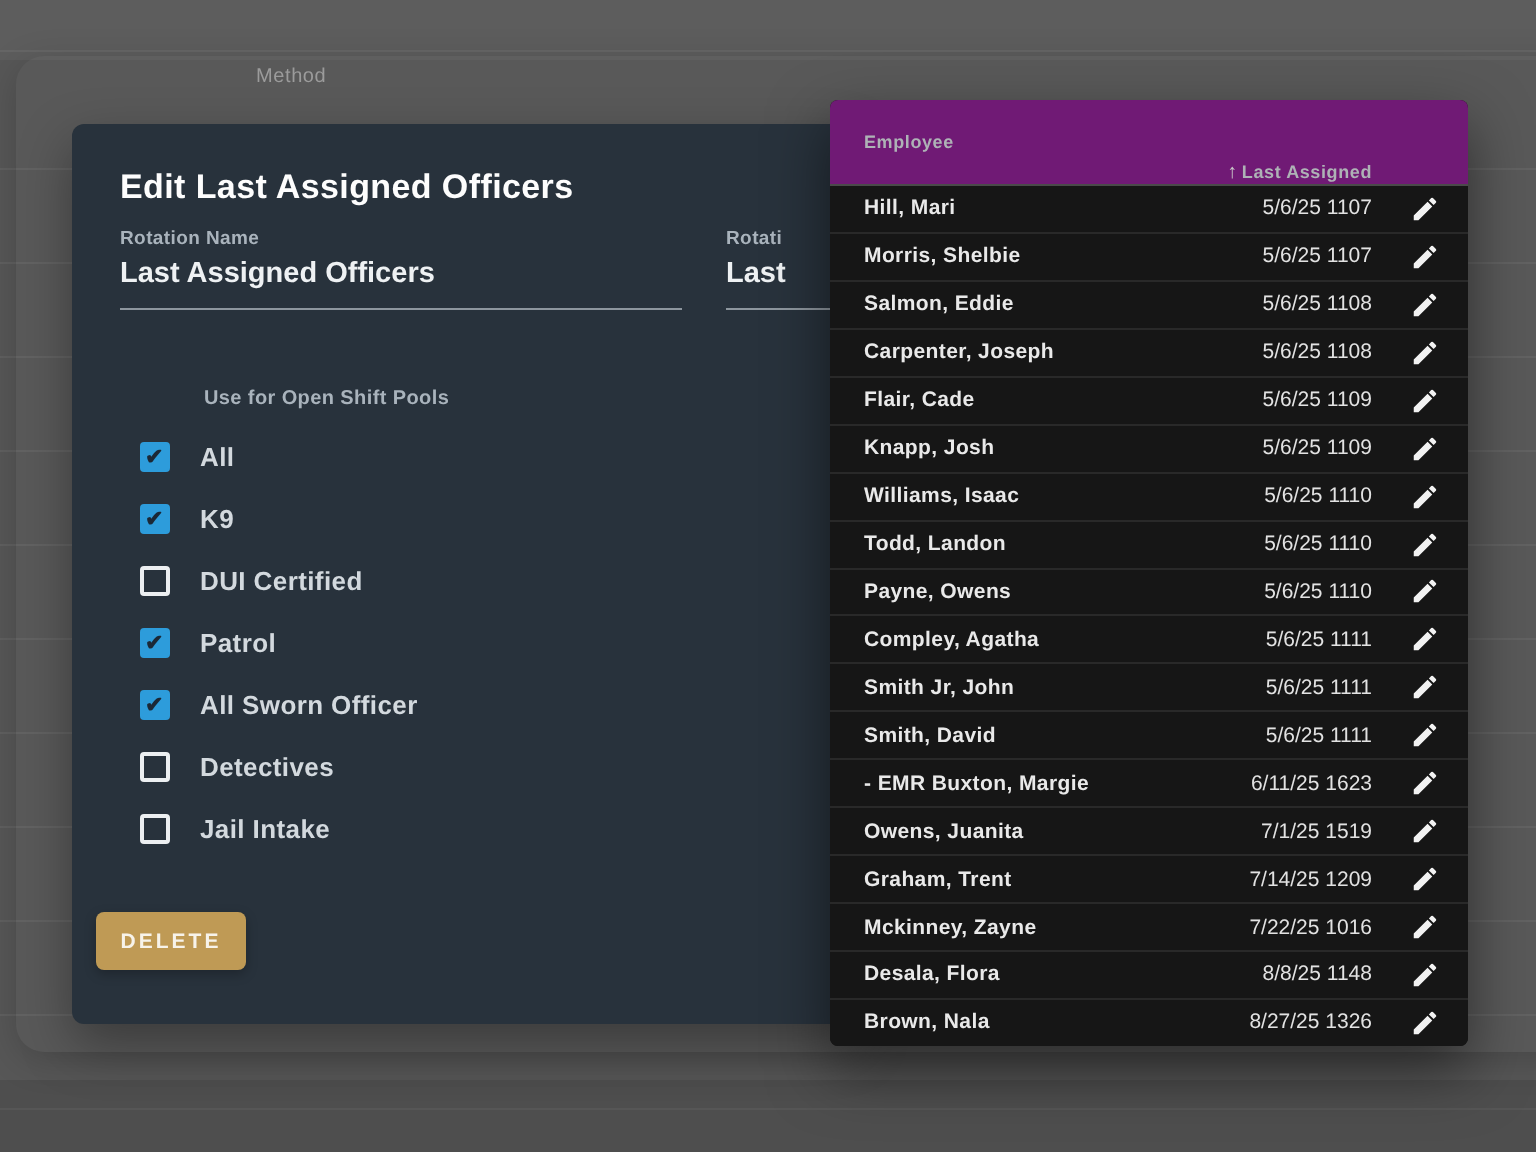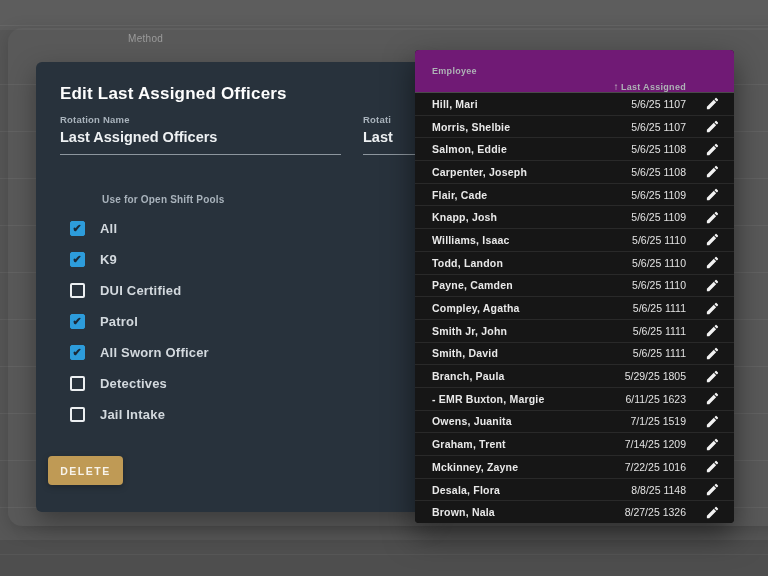--- a/index.html
+++ b/index.html
@@ -205,21 +205,21 @@
           <span class="td-name">Todd, Landon</span>
           <span class="td-date">5/6/25 1110</span>
           <span class="td-icon">
             <svg class="pencil" viewBox="0 0 24 24">
               <path fill="#f2f2f2" d="M3 17.25V21h3.75L17.81 9.94l-3.75-3.75L3 17.25zM20.71 7.04c.39-.39.39-1.02 0-1.41l-2.34-2.34a.9959.9959 0 0 0-1.41 0l-1.83 1.83 3.75 3.75 1.83-1.83z"></path>
             </svg>
           </span>
         </div>
 
         <div class="trow">
-          <span class="td-name">Payne, Camden</span>
+          <span class="td-name">Payne, Owens</span>
           <span class="td-date">5/6/25 1110</span>
           <span class="td-icon">
             <svg class="pencil" viewBox="0 0 24 24">
               <path fill="#f2f2f2" d="M3 17.25V21h3.75L17.81 9.94l-3.75-3.75L3 17.25zM20.71 7.04c.39-.39.39-1.02 0-1.41l-2.34-2.34a.9959.9959 0 0 0-1.41 0l-1.83 1.83 3.75 3.75 1.83-1.83z"></path>
             </svg>
           </span>
         </div>
 
         <div class="trow">
           <span class="td-name">Compley, Agatha</span>
@@ -244,29 +244,20 @@
         <div class="trow">
           <span class="td-name">Smith, David</span>
           <span class="td-date">5/6/25 1111</span>
           <span class="td-icon">
             <svg class="pencil" viewBox="0 0 24 24">
               <path fill="#f2f2f2" d="M3 17.25V21h3.75L17.81 9.94l-3.75-3.75L3 17.25zM20.71 7.04c.39-.39.39-1.02 0-1.41l-2.34-2.34a.9959.9959 0 0 0-1.41 0l-1.83 1.83 3.75 3.75 1.83-1.83z"></path>
             </svg>
           </span>
         </div>
 
-        <div class="trow">
-          <span class="td-name">Branch, Paula</span>
-          <span class="td-date">5/29/25 1805</span>
-          <span class="td-icon">
-            <svg class="pencil" viewBox="0 0 24 24">
-              <path fill="#f2f2f2" d="M3 17.25V21h3.75L17.81 9.94l-3.75-3.75L3 17.25zM20.71 7.04c.39-.39.39-1.02 0-1.41l-2.34-2.34a.9959.9959 0 0 0-1.41 0l-1.83 1.83 3.75 3.75 1.83-1.83z"></path>
-            </svg>
-          </span>
-        </div>
 
         <div class="trow">
           <span class="td-name">- EMR Buxton, Margie</span>
           <span class="td-date">6/11/25 1623</span>
           <span class="td-icon">
             <svg class="pencil" viewBox="0 0 24 24">
               <path fill="#f2f2f2" d="M3 17.25V21h3.75L17.81 9.94l-3.75-3.75L3 17.25zM20.71 7.04c.39-.39.39-1.02 0-1.41l-2.34-2.34a.9959.9959 0 0 0-1.41 0l-1.83 1.83 3.75 3.75 1.83-1.83z"></path>
             </svg>
           </span>
         </div>

